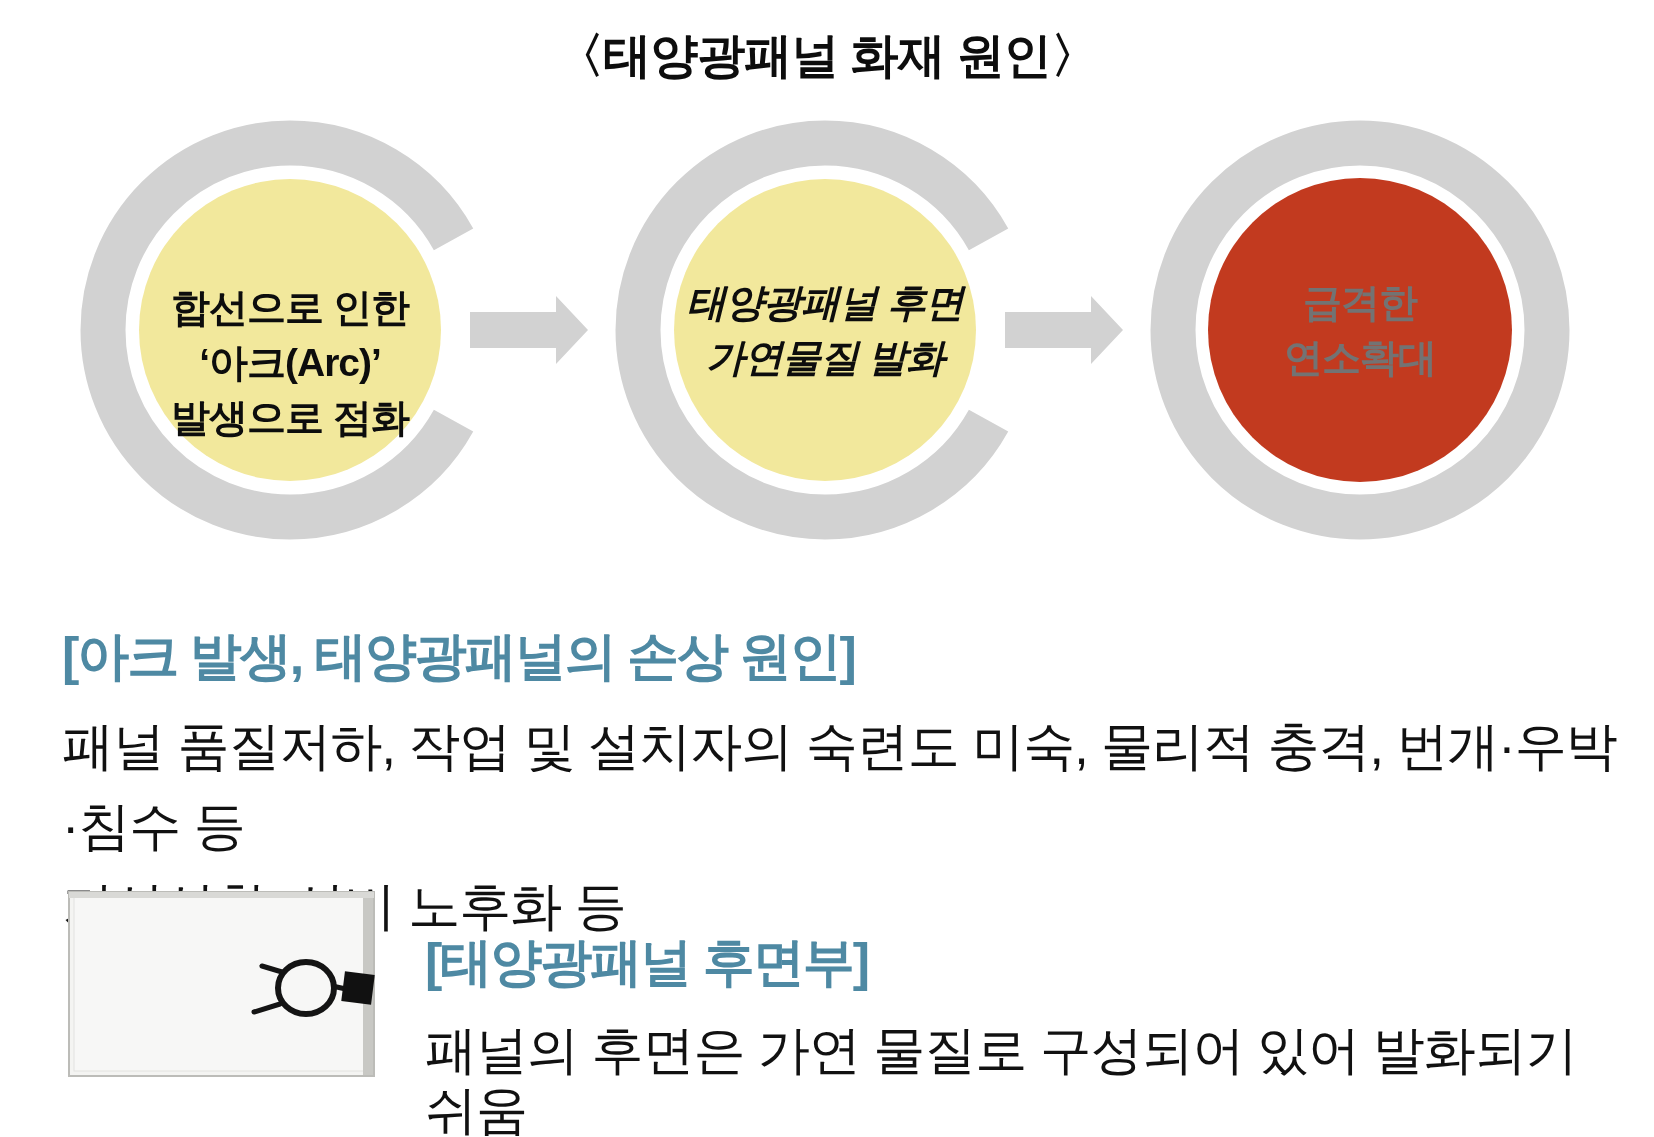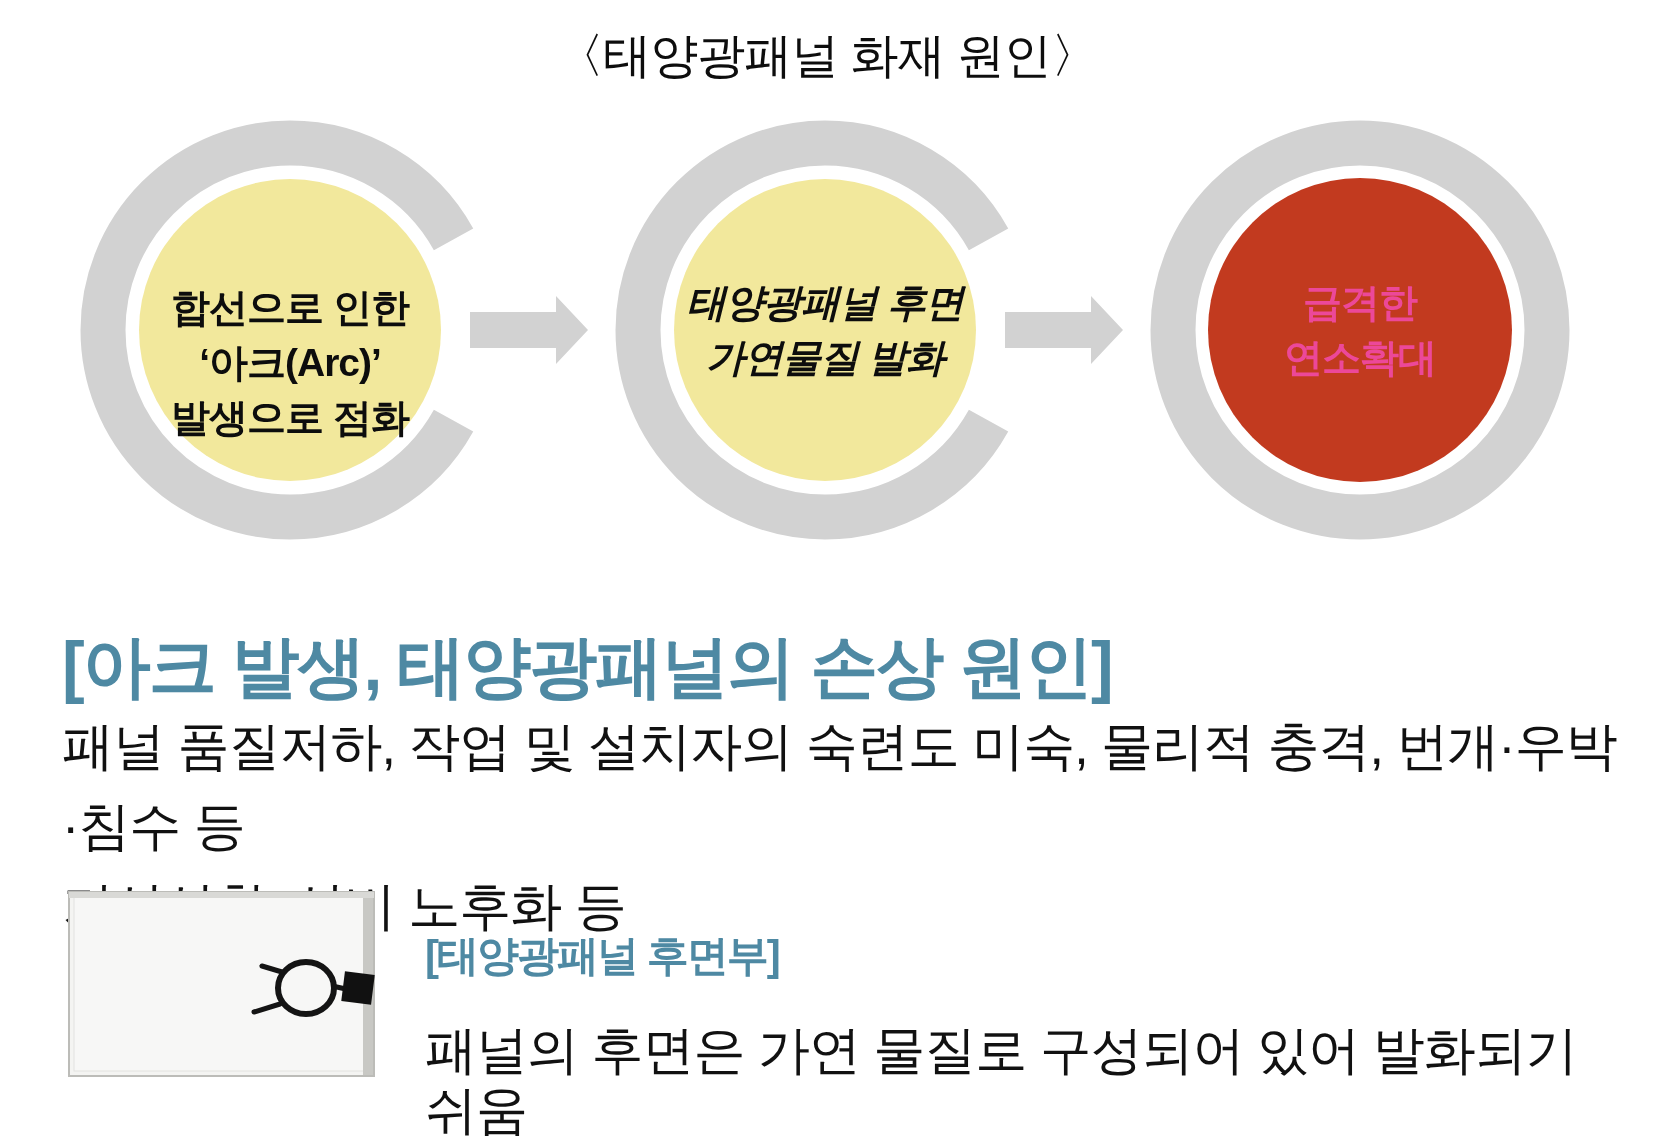--- a/index.html
+++ b/index.html
@@ -10,49 +10,49 @@
     position: relative;
     overflow: hidden;
     color: #0d0d0d;
   }
   .abs { position: absolute; }
 
   .title {
     left: 0; right: 0; top: 24px;
     text-align: center;
     font-size: 48px;
-    font-weight: normal;
+    font-weight: bold;
     letter-spacing: -1px;
     color: #0d0d0d;
   }
 
   .flow-svg { left: 0; top: 115px; }
 
   .step-label {
     width: 380px;
     text-align: center;
     font-weight: bold;
     font-size: 39px;
     line-height: 55px;
     letter-spacing: -1px;
     white-space: pre-line;
     color: #0d0d0d;
   }
   .step-label.s1 { left: 100px; top: 248px; margin-top: 32px; }
   .step-label.s2 { left: 635px; top: 275px; font-style: italic; }
-  .step-label.s3 { left: 1170px; top: 275px; color: #ec4899; }
+  .step-label.s3 { left: 1170px; top: 275px; color: #737373; }
 
   .heading-blue {
-    font-size: 68px;
+    font-size: 52px;
     font-weight: bold;
     letter-spacing: -2px;
     color: #4e89a3;
   }
   .h-arc  { left: 62px; top: 622px; }
-  .h-rear { left: 425px; top: 928px; font-size: 42px; }
+  .h-rear { left: 425px; top: 928px; font-size: 52px; }
 
   .body-text {
     font-size: 52px;
     letter-spacing: -1px;
     line-height: 80px;
     white-space: pre-line;
     color: #111111;
   }
   .p-arc  { left: 62px; top: 706px; width: 1570px; }
   .p-rear { left: 425px; top: 1020px; width: 1210px; line-height: 60px; }

